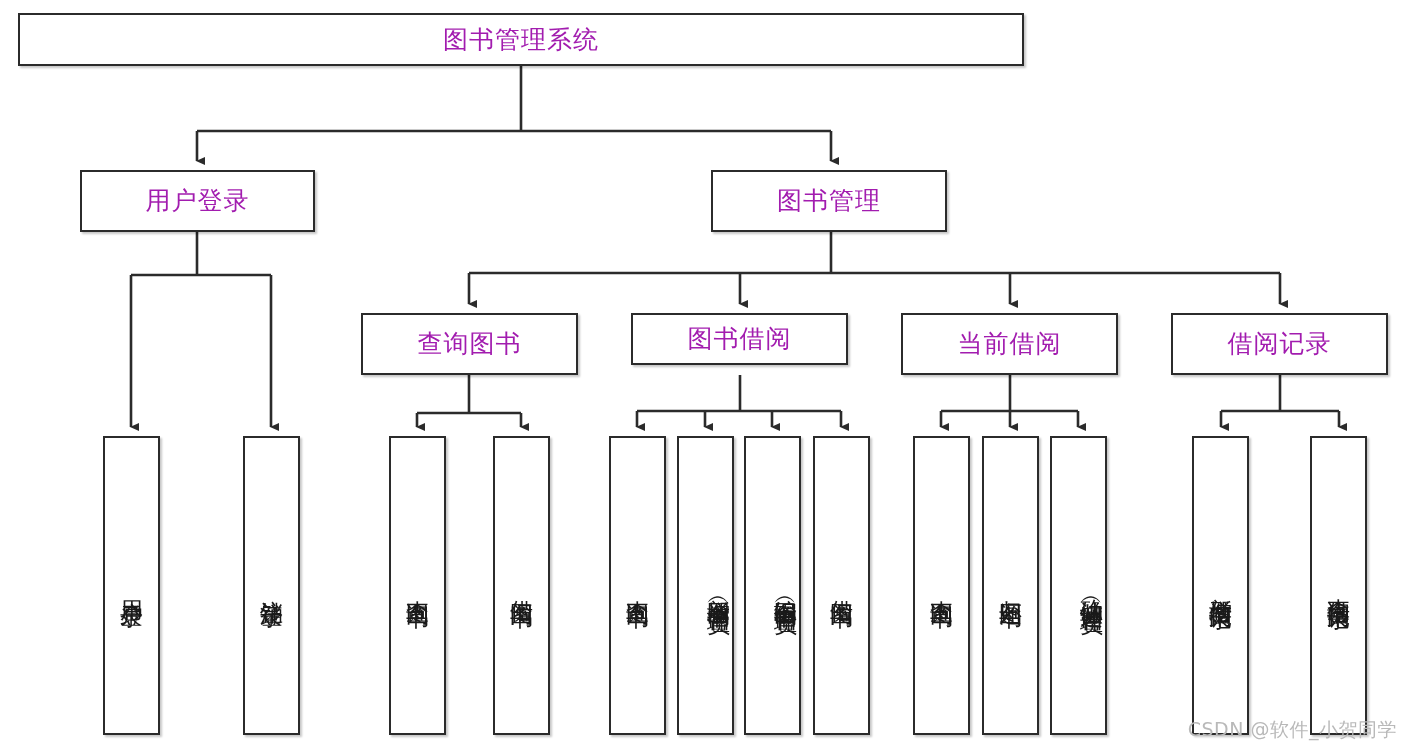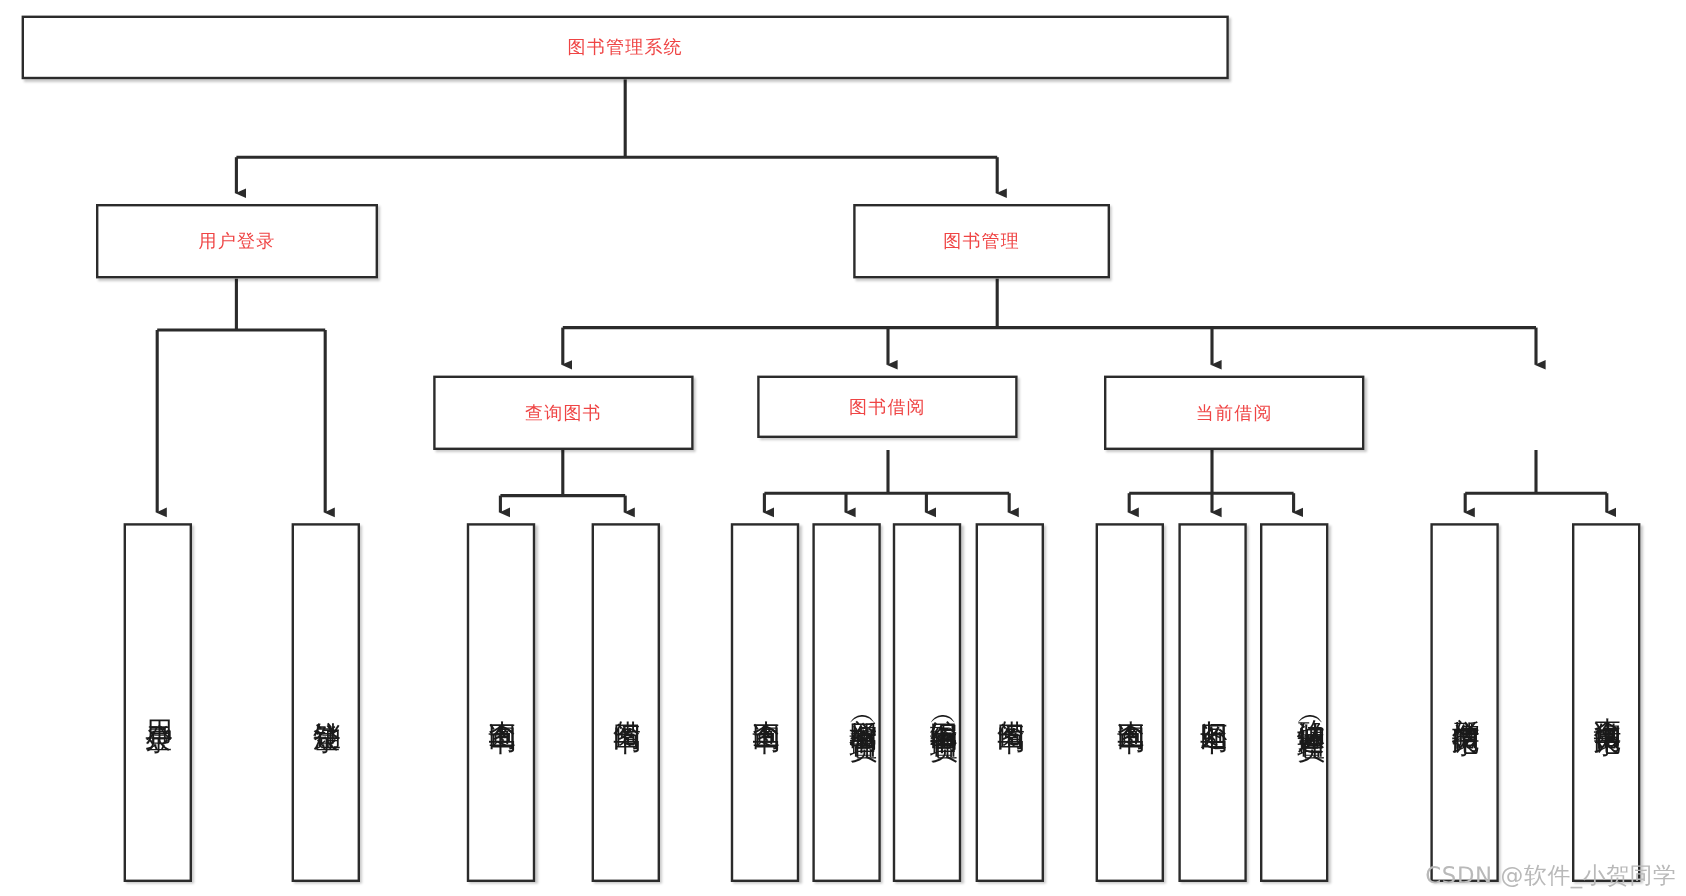--- a/index.html
+++ b/index.html
@@ -27,22 +27,22 @@
     border: 2.5px solid #2b2b2b;
     background: #ffffff;
     box-shadow: 2px 2px 2px rgba(0,0,0,0.22);
   }
   .node-label-h {
     position: absolute;
     left: 0; top: 0; right: 0; bottom: 0;
     display: flex;
     align-items: center;
     justify-content: center;
-    font-size: 15px;
-    color: #ef4444;
+    font-size: 25px;
+    color: #a21caf;
     letter-spacing: 1px;
     line-height: 1.1;
     white-space: nowrap;
     border-radius: 10px;
   }
   .node-label-v {
     position: absolute;
     left: 0; top: 0; right: 0; bottom: 0;
     display: flex;
     align-items: center;
@@ -135,36 +135,39 @@
   </svg>
 
   <div class="node-box" style="left:18px; top:13px; width:1006px; height:53px;">
     <span class="node-label-h">图书管理系统</span>
   </div>
 
   <div class="node-box" style="left:80px; top:170px; width:235px; height:62px;">
     <span class="node-label-h">用户登录</span>
   </div>
 
-  <div class="node-box" style="left:711px; top:170px; width:214px; height:62px;">
+  <div class="node-box" style="left:711px; top:170px; width:236px; height:62px;">
     <span class="node-label-h">图书管理</span>
   </div>
 
   <div class="node-box" style="left:361px; top:313px; width:217px; height:62px;">
     <span class="node-label-h">查询图书</span>
   </div>
 
   <div class="node-box" style="left:631px; top:313px; width:217px; height:52px;">
     <span class="node-label-h">图书借阅</span>
   </div>
 
-  <div class="node-box" style="left:920px; top:313px; width:217px; height:62px;padding-left:44px;">
+  <div class="node-box" style="left:901px; top:313px; width:217px; height:62px;padding-left:44px;">
     <span class="node-label-h">当前借阅</span>
   </div>
 
+  <div class="node-box" style="left:1171px; top:313px; width:217px; height:62px;">
+    <span class="node-label-h">借阅记录</span>
+  </div>
 
   <div class="node-box" style="left:103px; top:436px; width:57px; height:299px;">
     <span class="node-label-v">用户登录</span>
   </div>
 
   <div class="node-box" style="left:243px; top:436px; width:57px; height:299px;">
     <span class="node-label-v">注销登录</span>
   </div>
 
   <div class="node-box" style="left:389px; top:436px; width:57px; height:299px;">

